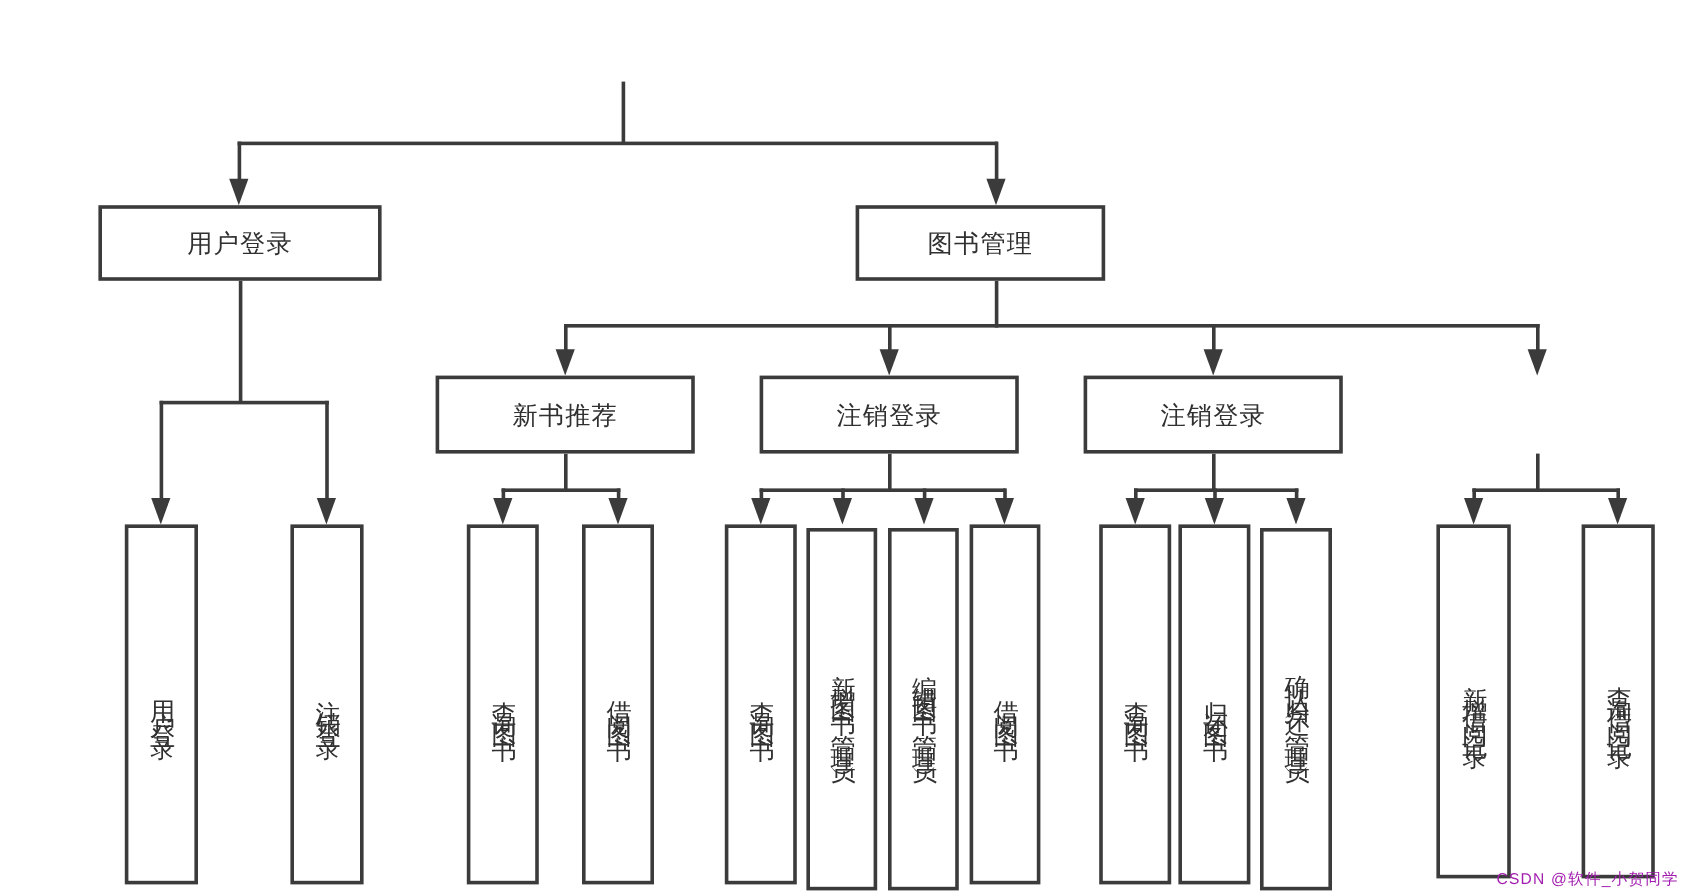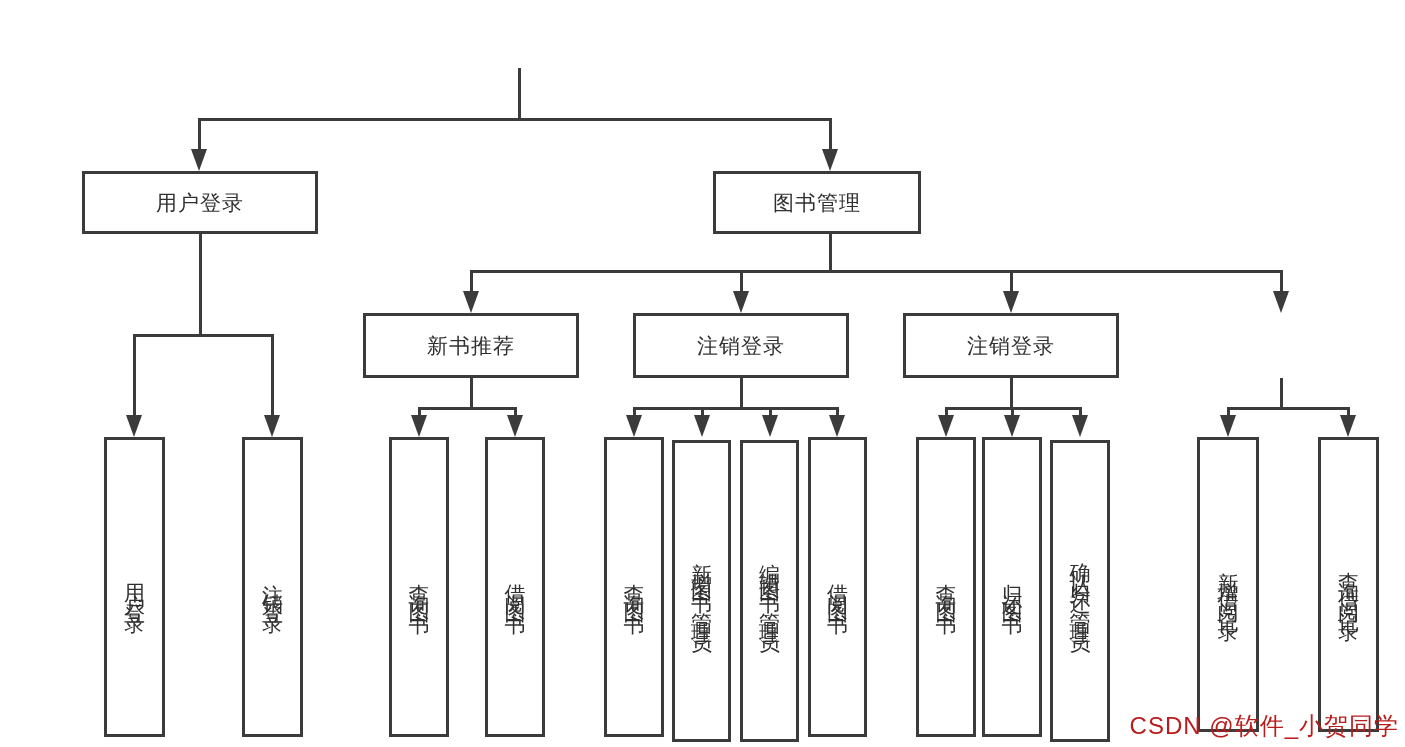--- a/index.html
+++ b/index.html
@@ -37,21 +37,21 @@
   .hline{position:absolute;height:3px;background:var(--line);z-index:1;}
   .arrow{
     position:absolute;width:0;height:0;
     border-left:8px solid transparent;
     border-right:8px solid transparent;
     border-top:22px solid var(--line);
     z-index:1;
   }
   #watermark{
     position:absolute;right:6px;bottom:5px;
-    font-size:24px;color:#b91c1c;
+    font-size:13px;color:#a21caf;
     letter-spacing:1px;z-index:3;
     font-family:"Liberation Sans","DejaVu Sans",sans-serif;
   }
 </style>
 </head>
 <body>
 
 <div id="canvas">
 
 

